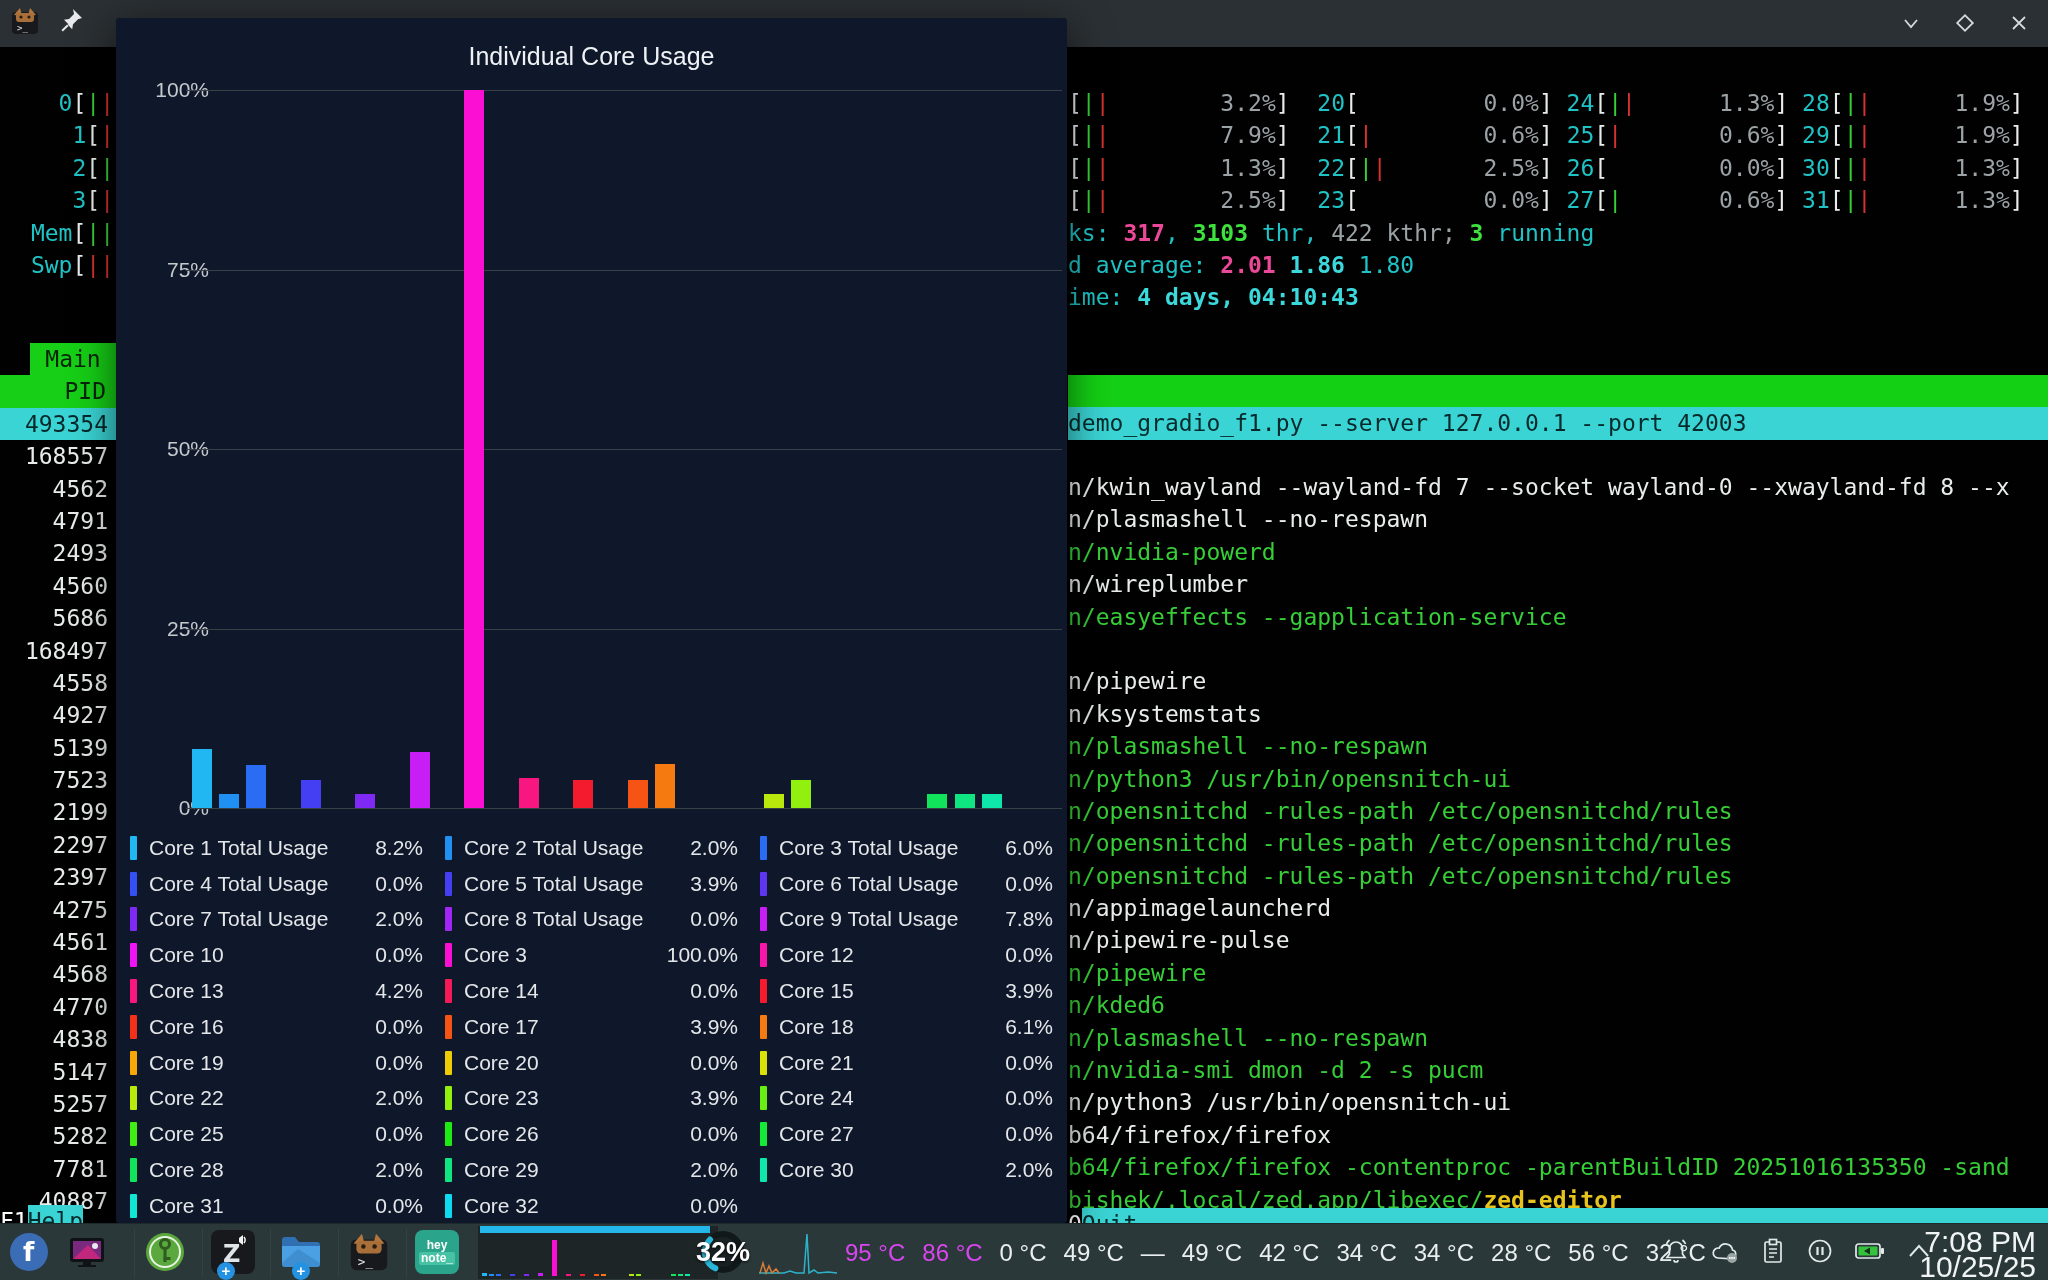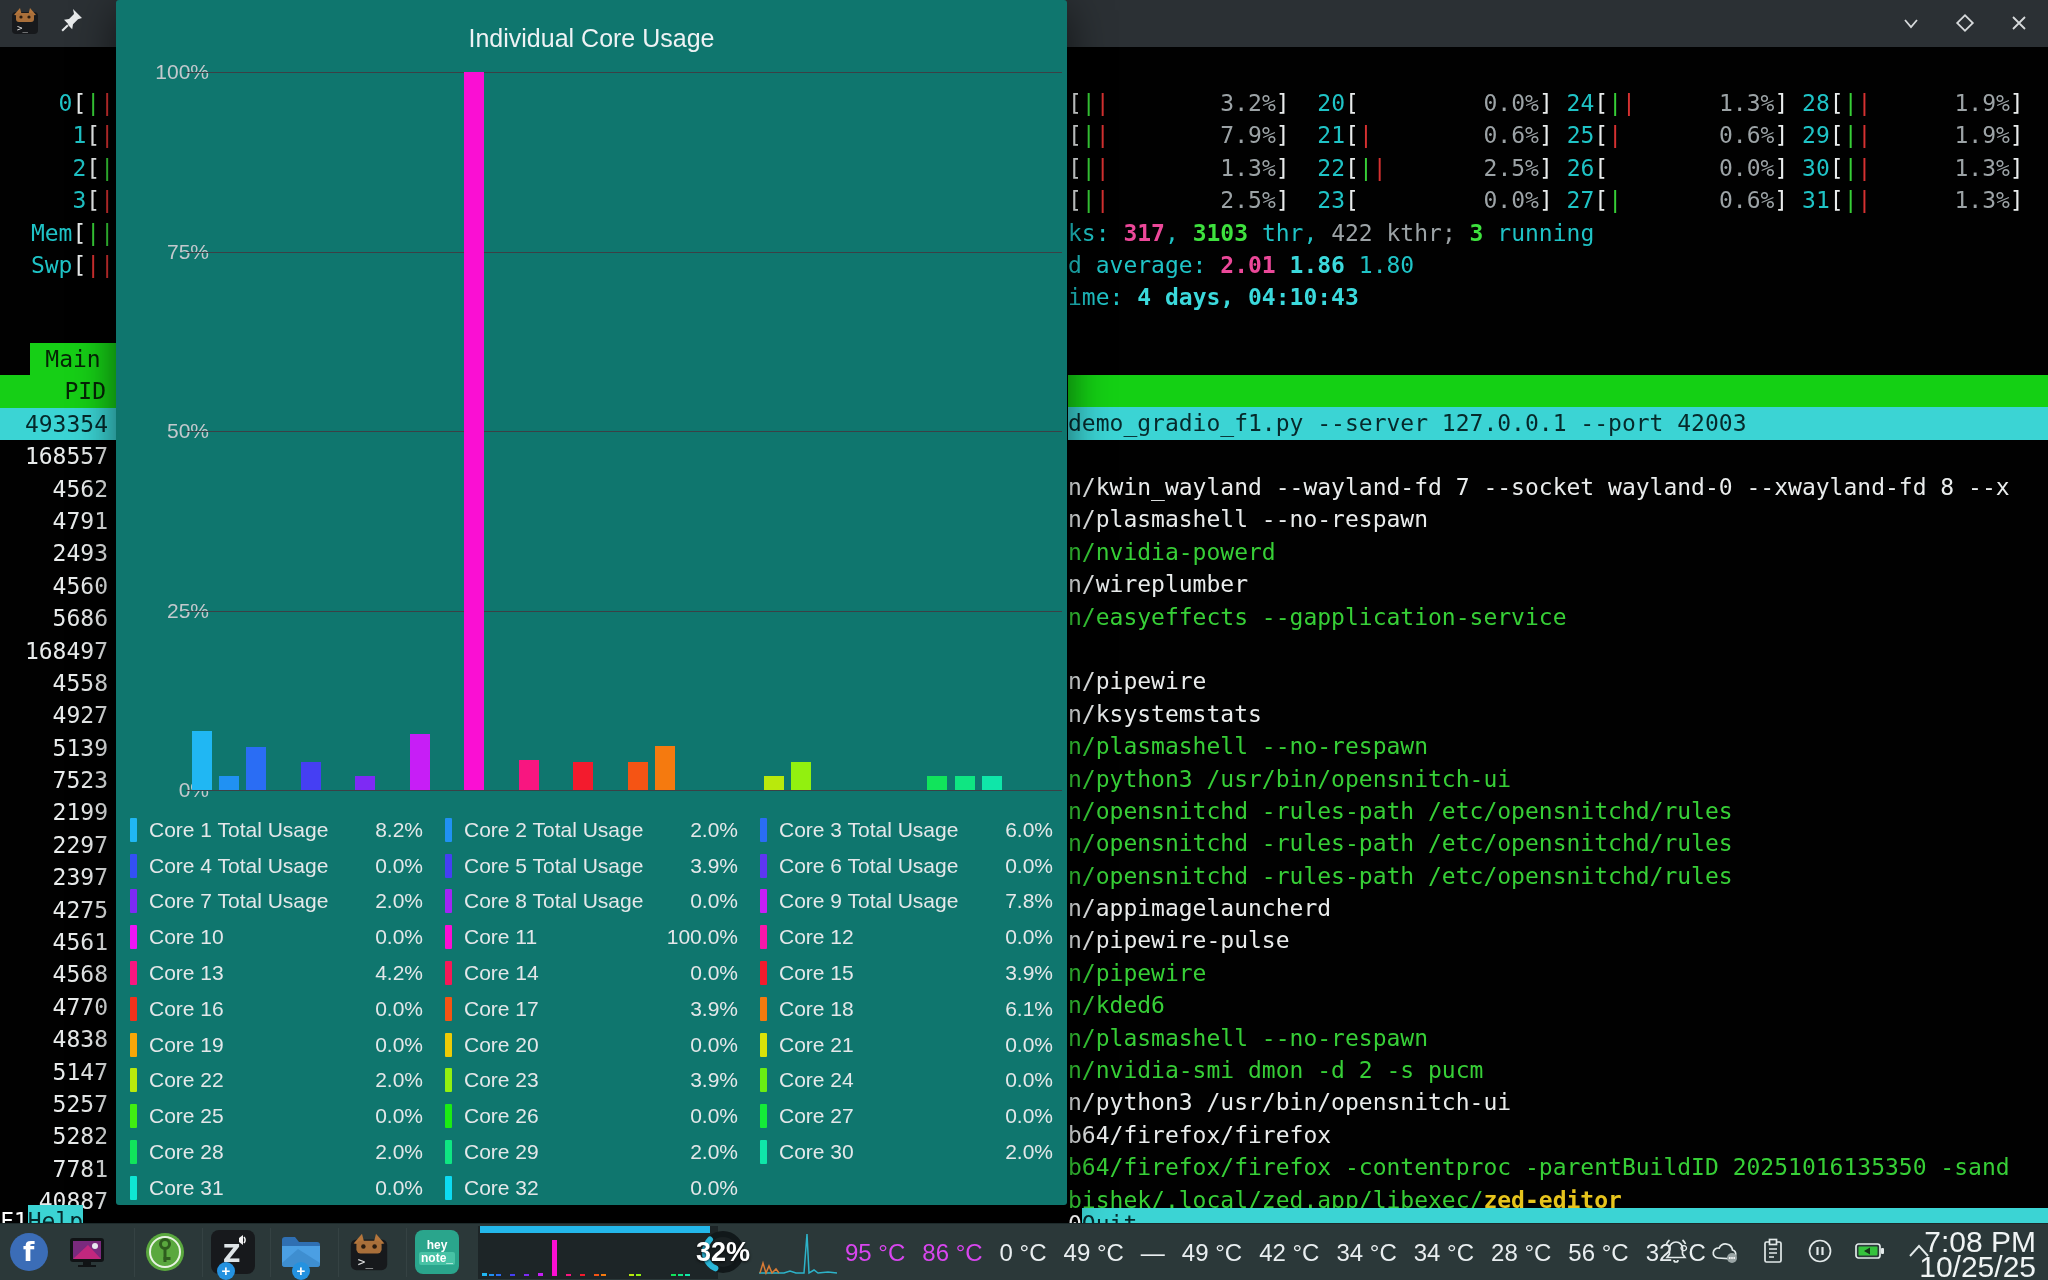--- a/index.html
+++ b/index.html
@@ -28,21 +28,21 @@
   .fkey-left{position:absolute;top:1158px;left:0;display:flex;}
   .fkey-right{position:absolute;top:1161px;left:0;right:0;display:flex;}
   .fkey-k{color:#fff;}
   .fkey-l{background:#3bd4d4;color:#052a2c;}
   .fkey-fill{background:#3bd4d4;color:#052a2c;flex:1;}
   #top-lines{position:absolute;left:0;top:40px;width:100%;}
   .green-bar{position:absolute;left:0;top:328px;width:100%;height:32.4px;background:#14d014;}
   .cyan-row{position:absolute;left:0;top:360.4px;width:100%;height:32.4px;background:#3bd4d4;color:#06292b;}
   #proc-list{position:absolute;left:0;top:424px;width:100%;}
   
-  .chart-win{position:absolute;left:116px;top:0;width:951px;height:1205px;background:#0f766e;
+  .chart-win{position:absolute;left:116px;top:18px;width:951px;height:1205px;background:#0f172a;
              box-shadow:0 10px 44px rgba(0,0,0,.6);border-radius:3px;}
   .chart-title{position:absolute;top:24px;left:0;width:100%;text-align:center;color:#eef2f4;font-size:25px;}
   .plot{position:absolute;left:0;top:72px;width:951px;height:718px;}
   .gridrow{position:absolute;left:0;width:100%;height:0;}
   .gridrow .lbl{position:absolute;left:0;top:0;width:56px;text-align:right;transform:translateY(-50%);
                 color:#c3c9cd;font-size:21px;padding-left:37px;}
   .gridrow .ln{position:absolute;left:70px;right:5px;top:0;height:1px;background:#3a4146;}
   #bars{position:absolute;left:72px;top:0;width:872px;height:718px;display:flex;align-items:flex-end;}
   .slot{flex:1;display:flex;justify-content:center;align-items:flex-end;height:100%;}
   .bar{width:20px;}
@@ -310,21 +310,21 @@
           <div class="leg-lbl">Core 9 Total Usage</div>
           <div class="leg-val">7.8%</div>
         </div>
         <div class="leg-item">
           <div class="leg-sw" style="background: rgb(238, 20, 245);"></div>
           <div class="leg-lbl">Core 10</div>
           <div class="leg-val">0.0%</div>
         </div>
         <div class="leg-item">
           <div class="leg-sw" style="background: rgb(250, 15, 211);"></div>
-          <div class="leg-lbl">Core 11</div>
+          <div class="leg-lbl">Core 3</div>
           <div class="leg-val">100.0%</div>
         </div>
         <div class="leg-item">
           <div class="leg-sw" style="background: rgb(248, 22, 169);"></div>
           <div class="leg-lbl">Core 12</div>
           <div class="leg-val">0.0%</div>
         </div>
         <div class="leg-item">
           <div class="leg-sw" style="background: rgb(248, 22, 128);"></div>
           <div class="leg-lbl">Core 13</div>

